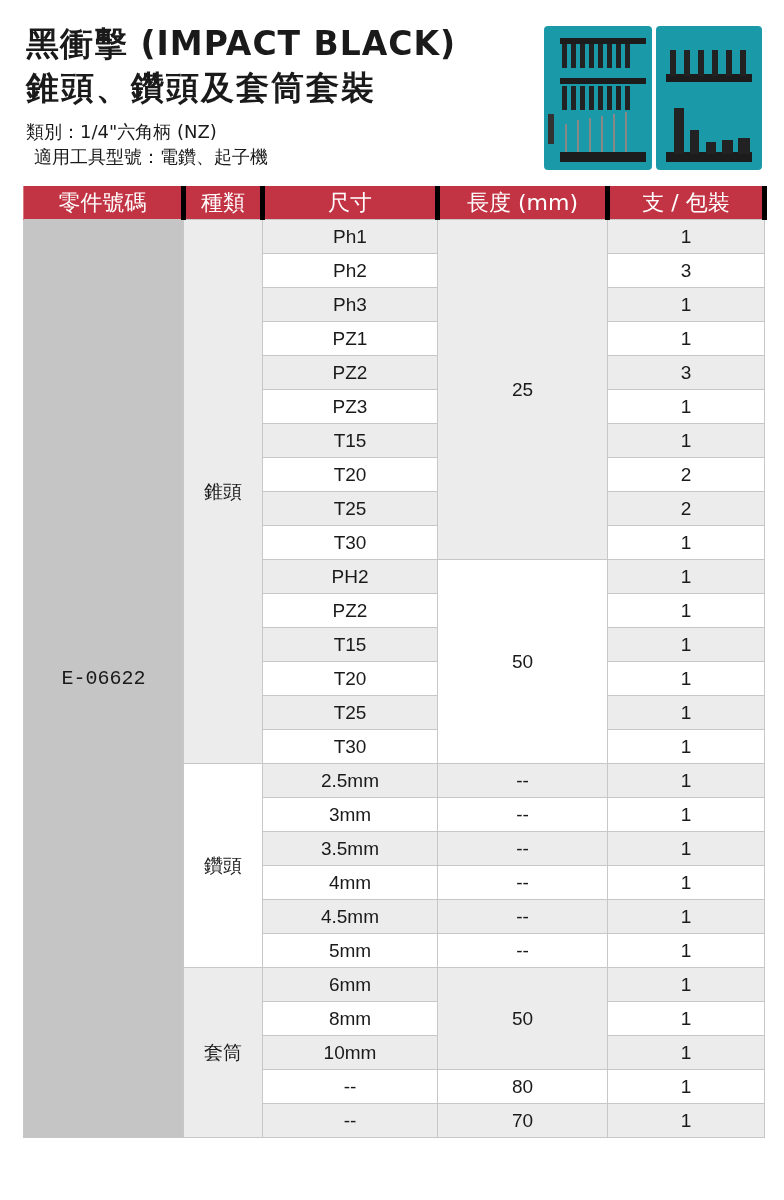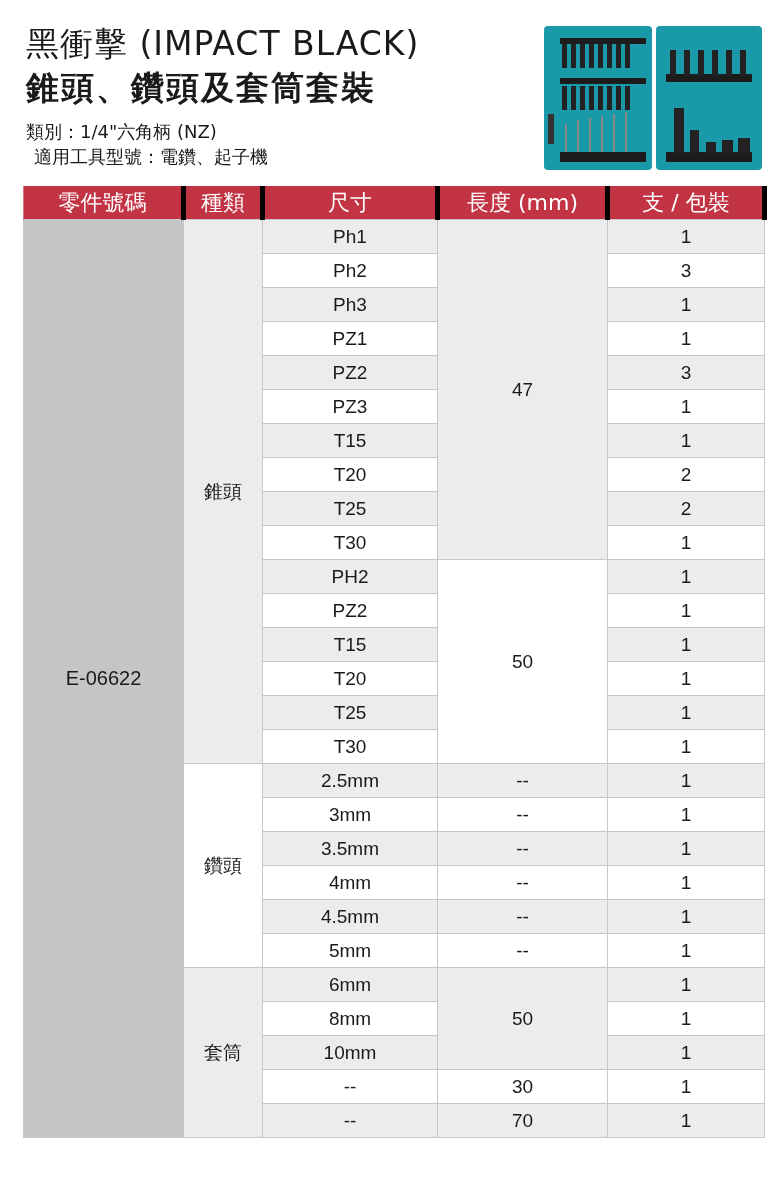--- a/index.html
+++ b/index.html
@@ -1,28 +1,28 @@
 <!DOCTYPE html>
 <html><head>
 <meta charset="utf-8">
 <style>
   html, body { margin:0; padding:0; }
   body { width:784px; height:1200px; background:#ffffff; position:relative; overflow:hidden;
          font-family:"DejaVu Sans","Liberation Sans",sans-serif; color:#1a1a1a; }
-  .title1 { position:absolute; left:26px; top:22px; font-size:33px; font-weight:normal; letter-spacing:1px; white-space:nowrap; }
+  .title1 { position:absolute; left:26px; top:22px; font-size:33px; font-weight:bold; letter-spacing:1px; white-space:nowrap; }
   .title2 { position:absolute; left:26px; top:66px; font-size:33px; font-weight:bold; letter-spacing:2px; white-space:nowrap;text-align:center; }
   .sub1 { position:absolute; left:26px; top:120px; font-size:18px; white-space:nowrap; }
   .sub2 { position:absolute; left:34px; top:145px; font-size:18px; white-space:nowrap; }
   .product { position:absolute; left:544px; top:24px; width:218px; height:148px; }
   table { position:absolute; left:23px; top:186px; width:741px; border-collapse:collapse; table-layout:fixed;
           font-family:"Liberation Sans","DejaVu Sans",sans-serif; }
   th { background:#c23444; color:#fff; font-weight:normal; font-size:22px; height:33px; padding:0;
        border-left:1px solid #d87a84; border-right:5px solid #000000; font-family:"DejaVu Sans",sans-serif; }
   td { height:33px; padding:0; text-align:center; font-size:19px; border:1px solid #c7c7c7; }
-  td.part { background:#c5c5c5; font-size:20px; }
+  td.part { background:#c5c5c5; font-size:20px;font-family:Liberation Mono, monospace; }
   td.cat { background:#ffffff; font-size:19px; font-family:"DejaVu Sans",sans-serif;text-align:center; }
   td.cat.shade { background:#ececec; }
   td.shade { background:#ececec; }
   td.white { background:#ffffff; }
 </style>
 </head>
 <body>
 
 <div class="title1">黑衝擊 (IMPACT BLACK)</div>
 <div class="title2">錐頭、鑽頭及套筒套裝</div>
@@ -94,21 +94,21 @@
       <th>尺寸</th>
       <th>長度 (mm)</th>
       <th>支 / 包裝</th>
     </tr>
   </thead>
   <tbody id="tbody">
       <tr>
         <td class="part" rowspan="27">E-06622</td>
         <td class="cat shade" rowspan="16">錐頭</td>
         <td class="shade">Ph1</td>
-        <td class="shade" rowspan="10">47</td>
+        <td class="shade" rowspan="10">25</td>
         <td class="shade">1</td>
       </tr>
       <tr>
         <td class="white">Ph2</td>
         <td class="white">3</td>
       </tr>
       <tr>
         <td class="shade">Ph3</td>
         <td class="shade">1</td>
       </tr>
@@ -205,21 +205,21 @@
       <tr>
         <td class="white">8mm</td>
         <td class="white">1</td>
       </tr>
       <tr>
         <td class="shade">10mm</td>
         <td class="shade">1</td>
       </tr>
       <tr>
         <td class="white">--</td>
-        <td class="white" rowspan="1">30</td>
+        <td class="white" rowspan="1">80</td>
         <td class="white">1</td>
       </tr>
       <tr>
         <td class="shade">--</td>
         <td class="shade" rowspan="1">70</td>
         <td class="shade">1</td>
       </tr>
     </tbody>
 </table>
 

